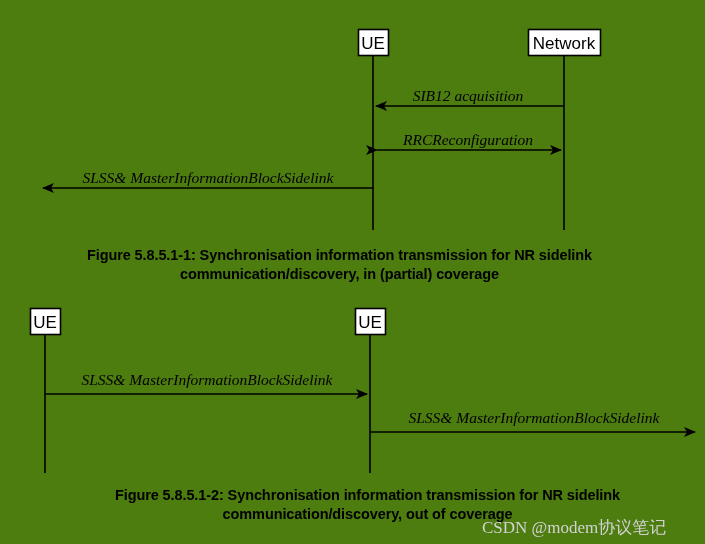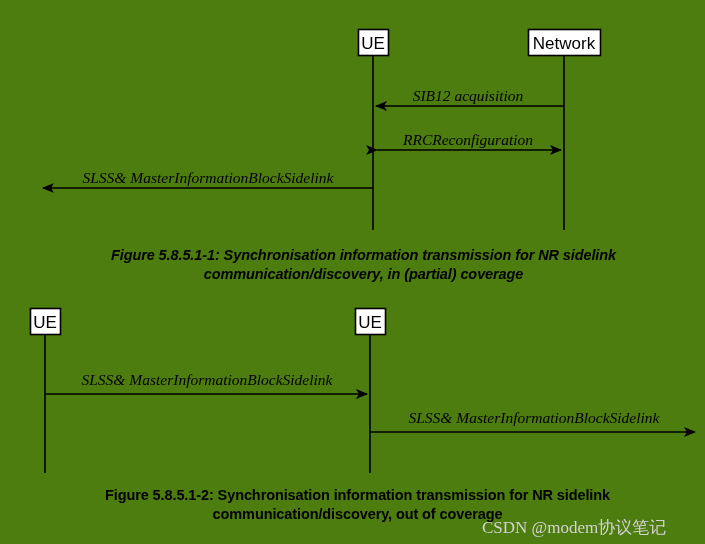--- a/index.html
+++ b/index.html
@@ -36,22 +36,22 @@
   .caption {
     position: absolute;
     text-align: center;
     font-family: "Liberation Sans", sans-serif;
     font-weight: bold;
     font-size: 14.5px;
     line-height: 19px;
     color: #000000;
     letter-spacing: -0.1px;
   }
-  #caption-1 { left: 46px; top: 246px; width: 635px; font-style: italic; }
-  #caption-2 { left: 55px; top: 486px; width: 605px; }
+  #caption-1 { left: 22px; top: 246px; width: 635px; }
+  #caption-2 { left: 65px; top: 486px; width: 605px; }
   .watermark {
     position: absolute;
     left: 482px;
     top: 516px;
     font-family: Liberation Serif, serif;
     font-size: 17px;
     color: #d3d3d3;
     white-space: nowrap;
     user-select: none;
   }

